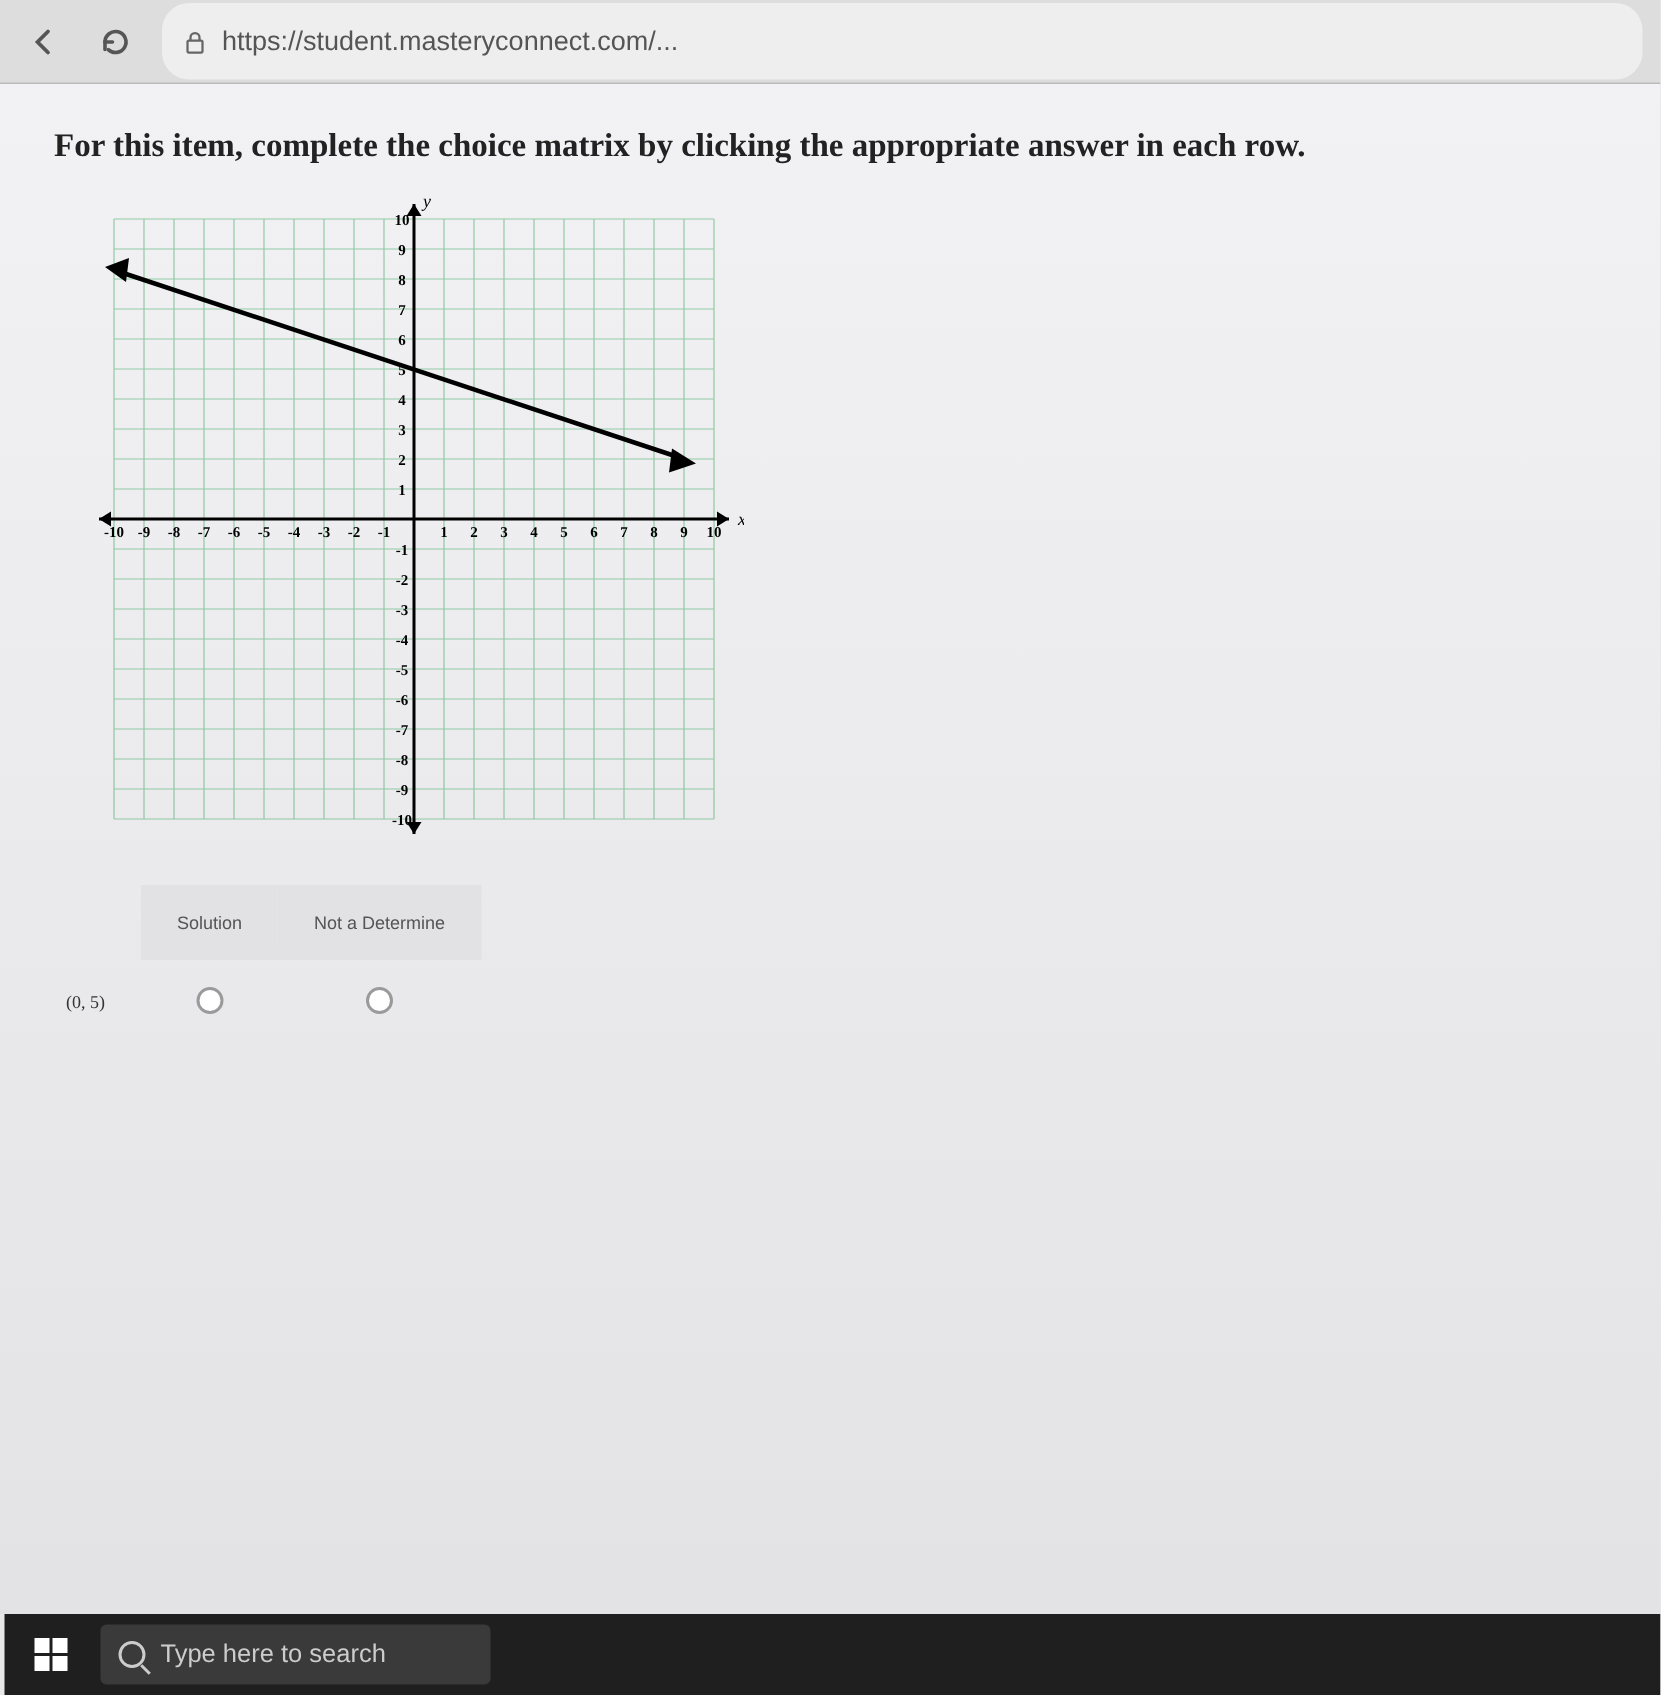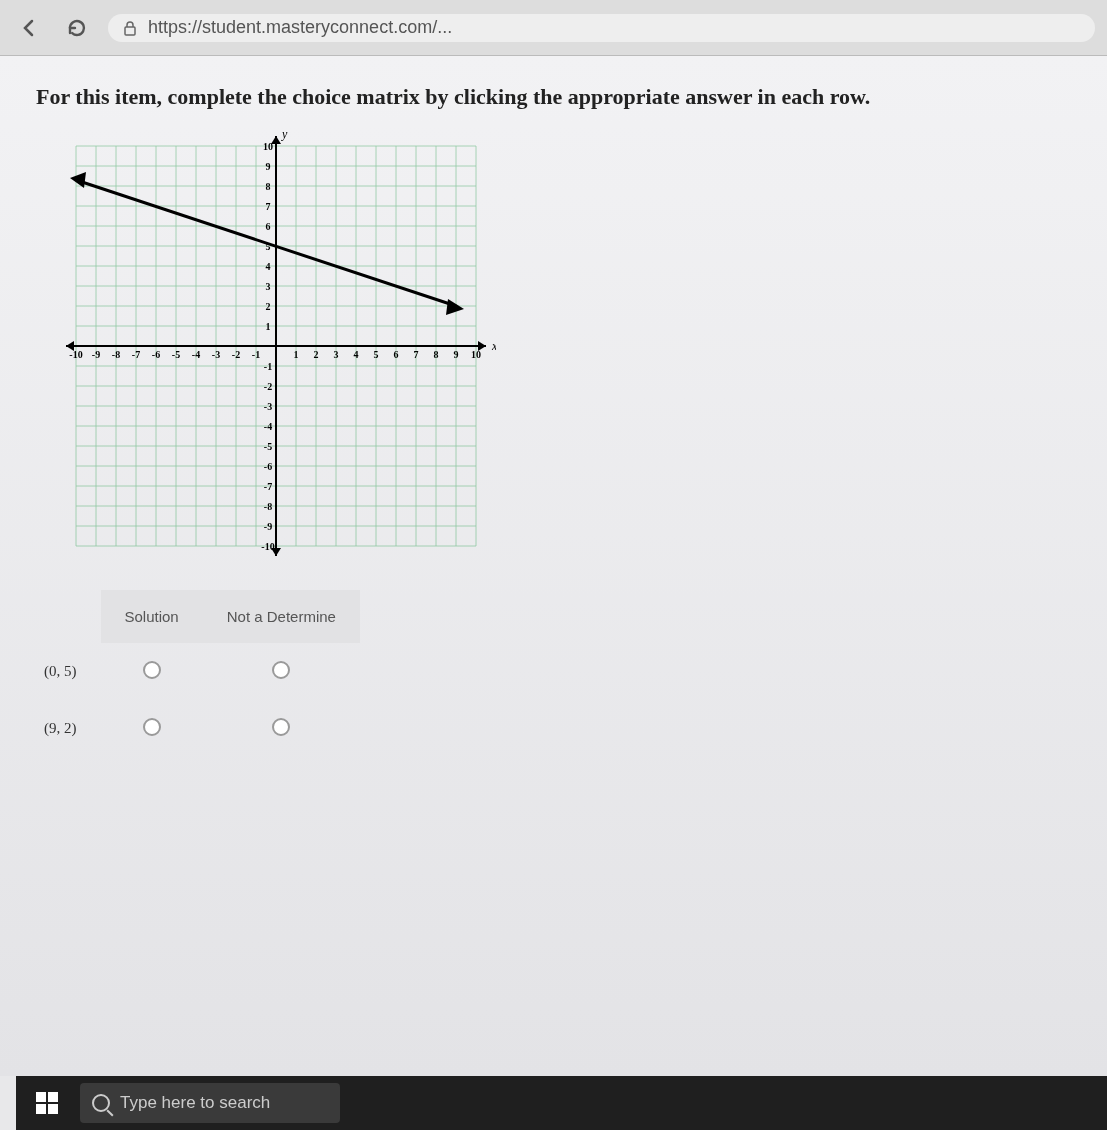--- a/index.html
+++ b/index.html
@@ -22,21 +22,21 @@
   }
   .nav-btn {
     width: 34px; height: 34px;
     display: flex; align-items: center; justify-content: center;
     color: #444;
     font-size: 22px;
     border-radius: 50%;
   }
   .url-pill {
     flex: 1;
-    height: 28px;
+    height: 51px;
     background: #eee;
     border-radius: 18px;
     display: flex;
     align-items: center;
     padding: 0 14px;
     color: #555;
     font-family: Arial, sans-serif;
     font-size: 18px;
     gap: 10px;
     overflow: hidden;
@@ -69,21 +69,21 @@
   svg.graph { display: block; }
   .determine {
     font-weight: bold;
     font-size: 21px;
     color: #222;
     margin: 18px 0 22px 0;
   }
   table.matrix {
     border-collapse: collapse;
     font-family: Arial, sans-serif;
-    font-size: 15px;
+    font-size: 12px;
     color: #333;
   }
   table.matrix th, table.matrix td {
     padding: 18px 24px;
     text-align: center;
   }
   table.matrix thead th {
     background: #e2e2e4;
     font-weight: normal;
     color: #555;
@@ -97,21 +97,21 @@
   }
   .radio {
     width: 18px; height: 18px;
     border: 2px solid #9a9a9a;
     border-radius: 50%;
     display: inline-block;
     background: #fff;
   }
   .taskbar {
     position: absolute;
-    bottom: 0; left: 16px; right: 0;
+    bottom: 0; left: 3px; right: 0;
     height: 54px;
     background: #1f1f1f;
     display: flex;
     align-items: center;
     padding: 0 8px;
     gap: 10px;
   }
   .start-btn {
     width: 46px; height: 46px;
     display: flex; align-items: center; justify-content: center;
@@ -301,25 +301,20 @@
         <th>Solution</th>
         <th>Not a Determine</th>
       </tr>
     </thead>
     <tbody>
       <tr>
         <td class="coord">(0, 5)</td>
         <td><span class="radio"></span></td>
         <td><span class="radio"></span></td>
       </tr>
-      <tr>
-        <td class="coord">(9, 2)</td>
-        <td><span class="radio"></span></td>
-        <td><span class="radio"></span></td>
-      </tr>
     </tbody>
   </table>
 </div>
 
 <div class="taskbar">
   <div class="start-btn">
     <div class="win-logo">
       <span></span>
         <span></span>
         <span></span>

